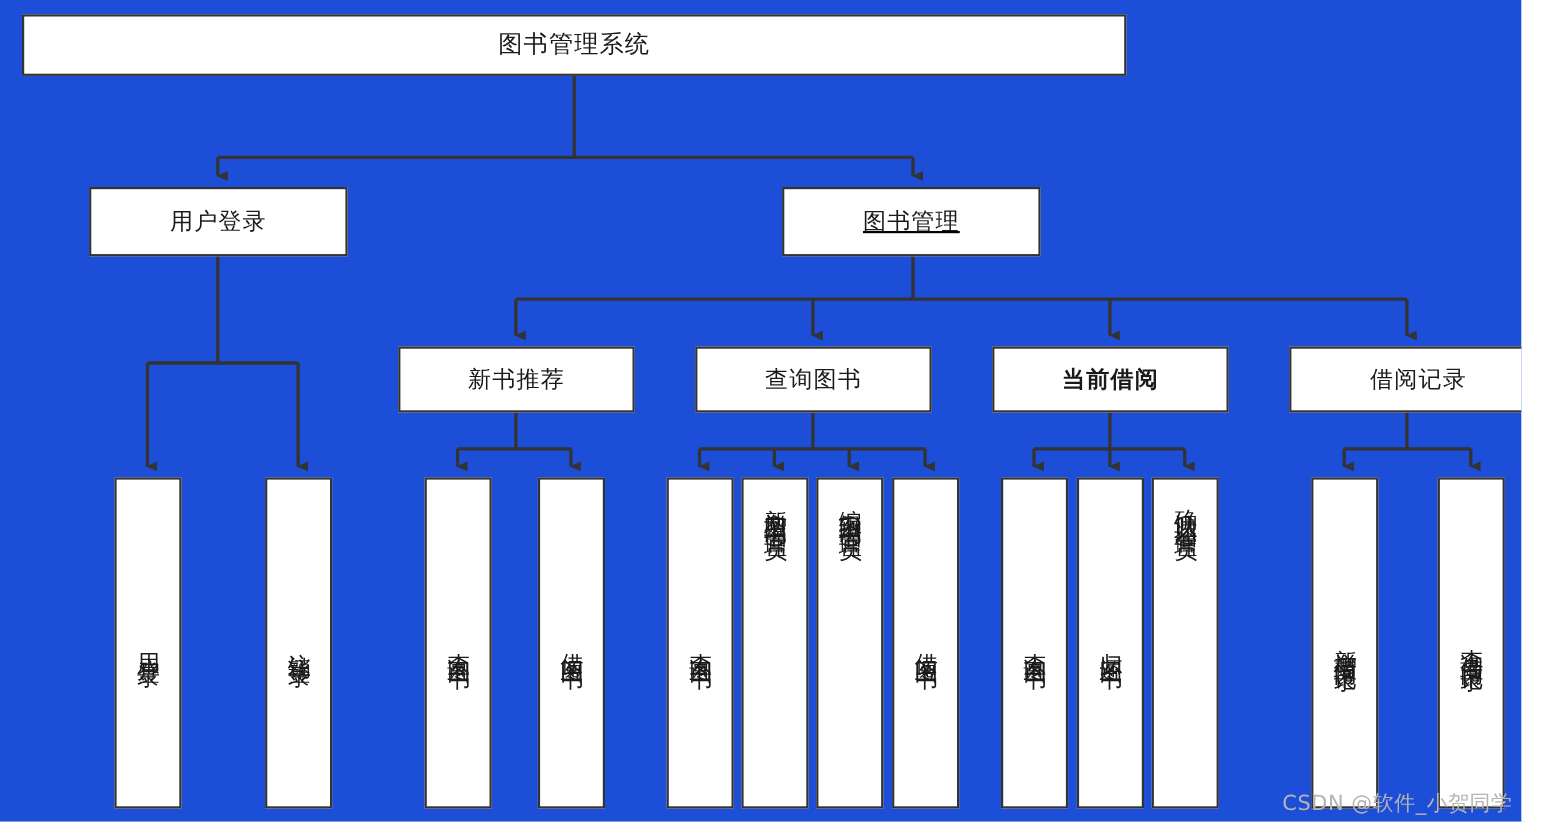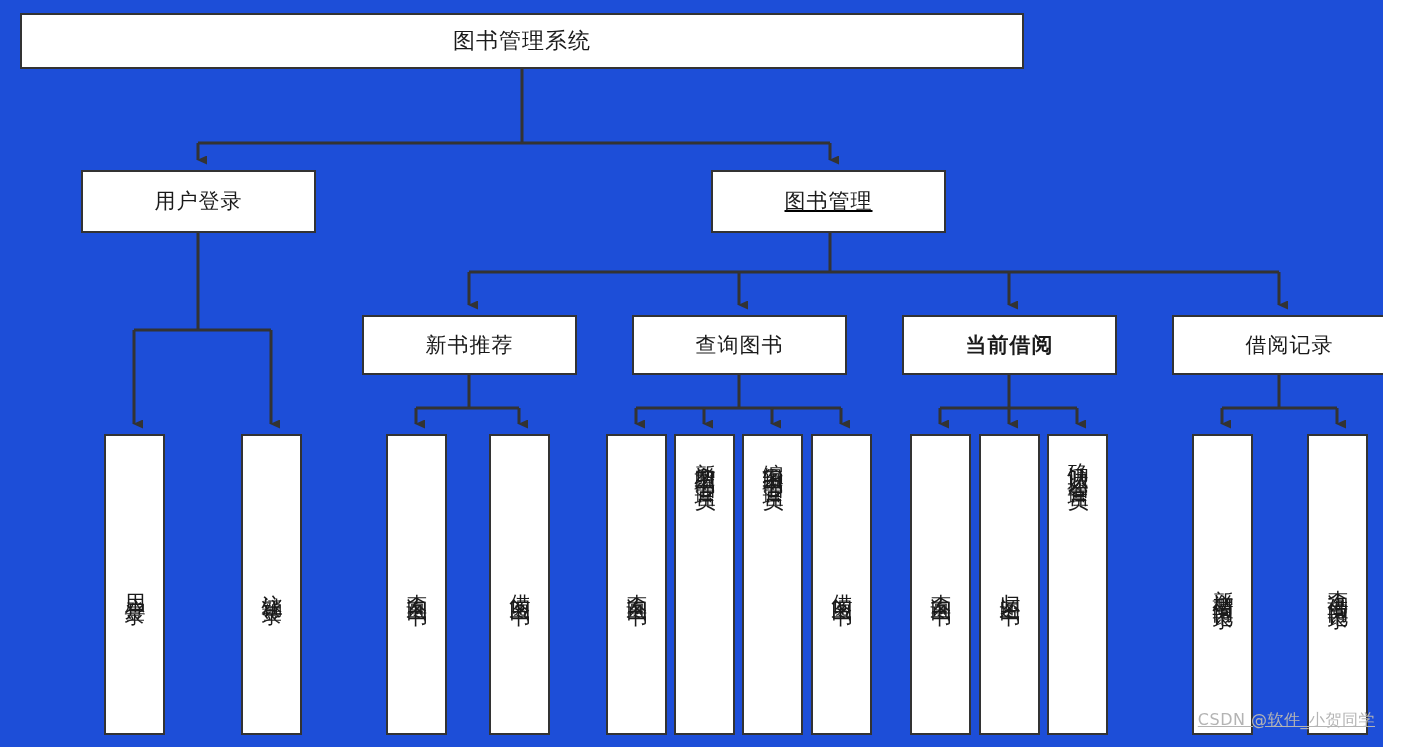--- a/index.html
+++ b/index.html
@@ -65,26 +65,25 @@
     padding-top: 10px;
     box-sizing: border-box;
   }
   .leaf-inner.centered {
     align-items: center;
     padding-top: 0;
   }
   .watermark {
     position: absolute;
     right: 8px;
-    bottom: 16px;
-    font-size: 16px;
+    bottom: 4px;
+    font-size: 19px;
     color: #b4b4b4;
     white-space: nowrap;
     letter-spacing: 0.5px;
-    text-decoration: underline;
   }
 </style>
 </head>
 <body>
 
 <div id="diagram-root">
 
   <svg class="diagram-svg" viewBox="0 0 1405 747">
     <defs>
       <marker id="arrowhead" markerWidth="9" markerHeight="10" refX="4.5" refY="9" orient="auto" markerUnits="userSpaceOnUse">

